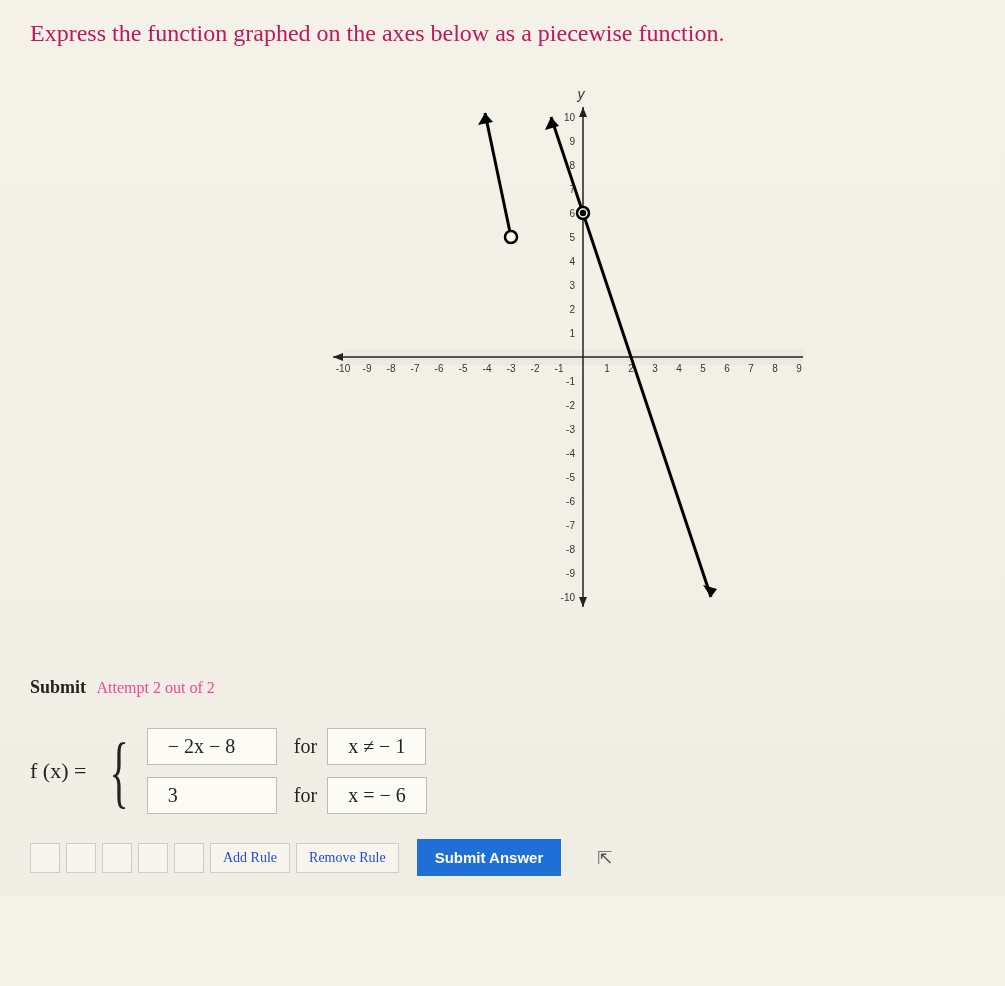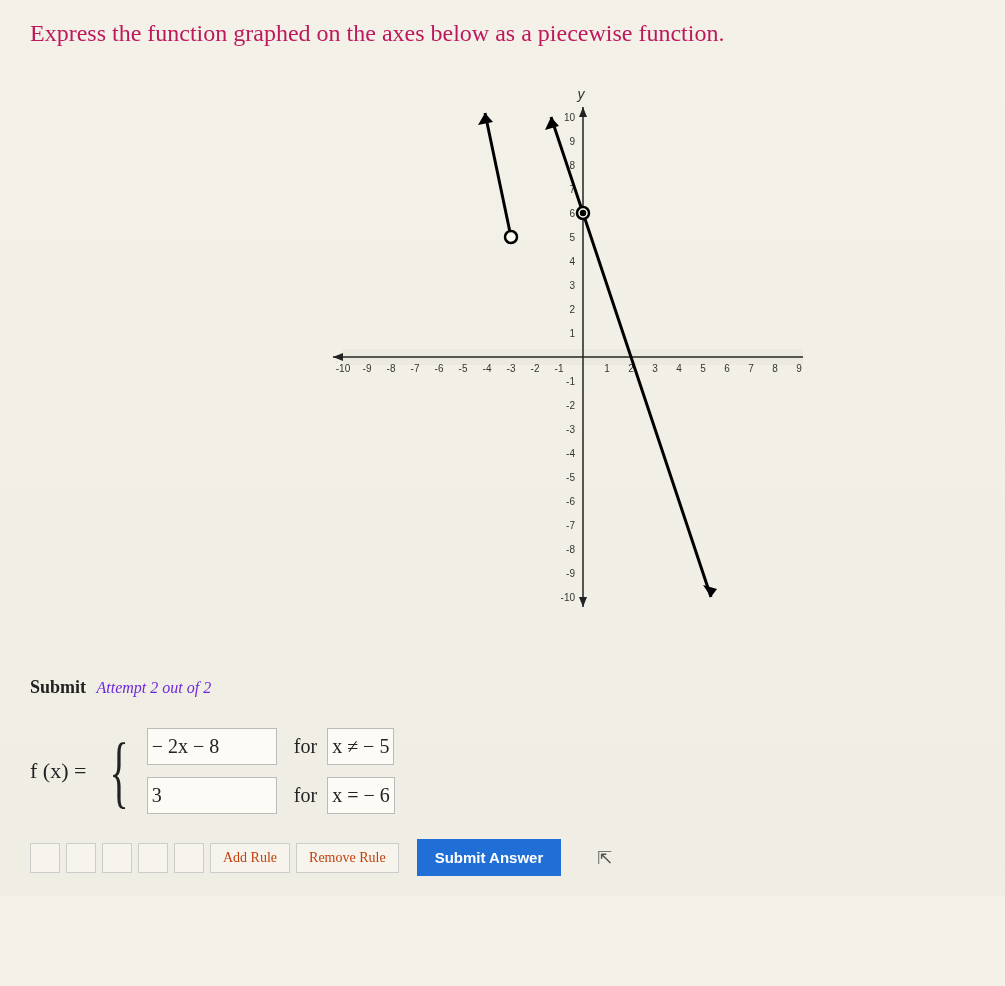--- a/index.html
+++ b/index.html
@@ -17,42 +17,42 @@
     color: #be185d;
   }
   .graph-wrap {
     display: flex;
     justify-content: center;
     margin: 10px 0 40px 0;
   }
   svg.graph { display:block; }
   .answer-section { margin-top: 40px; }
   .answer-head { font-size: 18px; }
-  .answer-head .attempt { color:#6d28d9; font-weight:normal; font-size:16px; margin-left:6px;font-style:italic;}
+  .answer-head .attempt { color:#ec4899; font-weight:normal; font-size:16px; margin-left:6px;}
   .func-row {
     display:flex;
     align-items:center;
     margin-top:30px;
     font-size:22px;
     font-family: 'Times New Roman', serif;
   }
   .fx { margin-right:10px; }
   .brace {
     font-size: 80px;
     line-height: 80px;
     font-weight: 100;
     margin: 0 8px 0 4px;
     transform: scaleX(0.5);
   }
   .pieces { display:flex; flex-direction:column; gap:12px; }
   .piece { display:flex; align-items:center; gap:10px; }
   .field {
     border: 1px solid #bbb;
     background: #fcfbf6;
-    padding: 6px 4px;
+    padding: 6px 20px;
     font-size: 20px;
     min-width: 60px;
     font-family: 'Times New Roman', serif;
   }
   .field.expr { min-width: 130px; }
   .for-label { font-size:20px;margin-left:7px; }
   .button-row {
     display:flex;
     align-items:center;
     gap:6px;
@@ -66,21 +66,21 @@
     height:30px;
     font-size:14px;
     display:flex;
     align-items:center;
     justify-content:center;
     cursor:pointer;
   }
   .text-btn {
     border:1px solid #ccc;
     background:#f6f4ec;
-    color:#c2410c;
+    color:#1d4ed8;
     padding:6px 12px;
     font-size:14px;
     cursor:pointer;
   }
   .submit-btn {
     background:#1f6fd6;
     color:#fff;
     border:none;
     padding:10px 18px;
     font-size:15px;
@@ -185,21 +185,21 @@
     <span class="attempt">Attempt 2 out of 2</span>
   </div>
 
   <div class="func-row">
     <span class="fx">f (x) =</span>
     <span class="brace">{</span>
     <div class="pieces">
       <div class="piece">
         <span class="field expr">− 2x − 8</span>
         <span class="for-label">for</span>
-        <span class="field">x ≠ − 5</span>
+        <span class="field">x ≠ − 1</span>
       </div>
       <div class="piece">
         <span class="field expr">3</span>
         <span class="for-label">for</span>
         <span class="field">x = − 6</span>
       </div>
     </div>
   </div>
 
   <div class="button-row">

